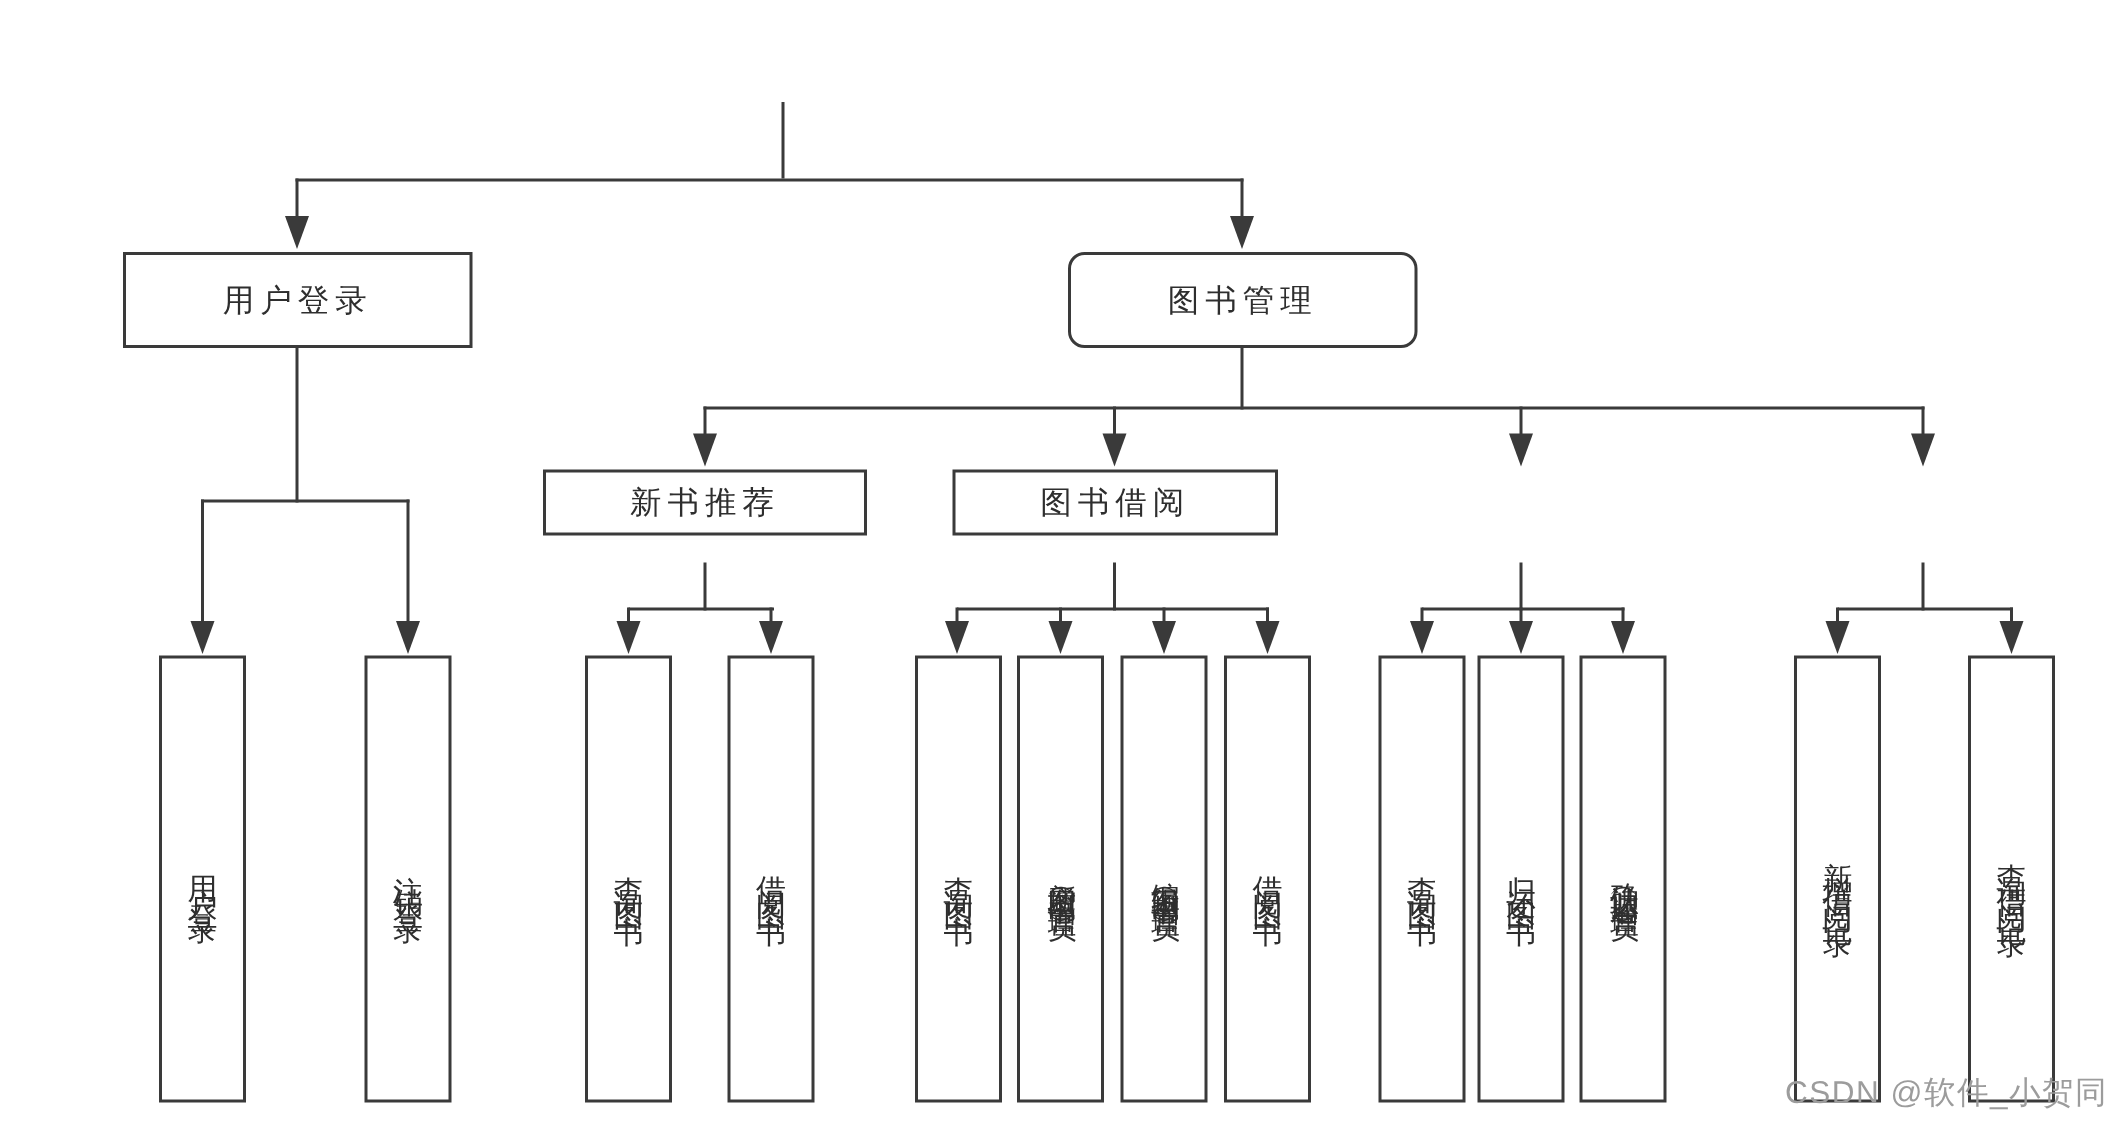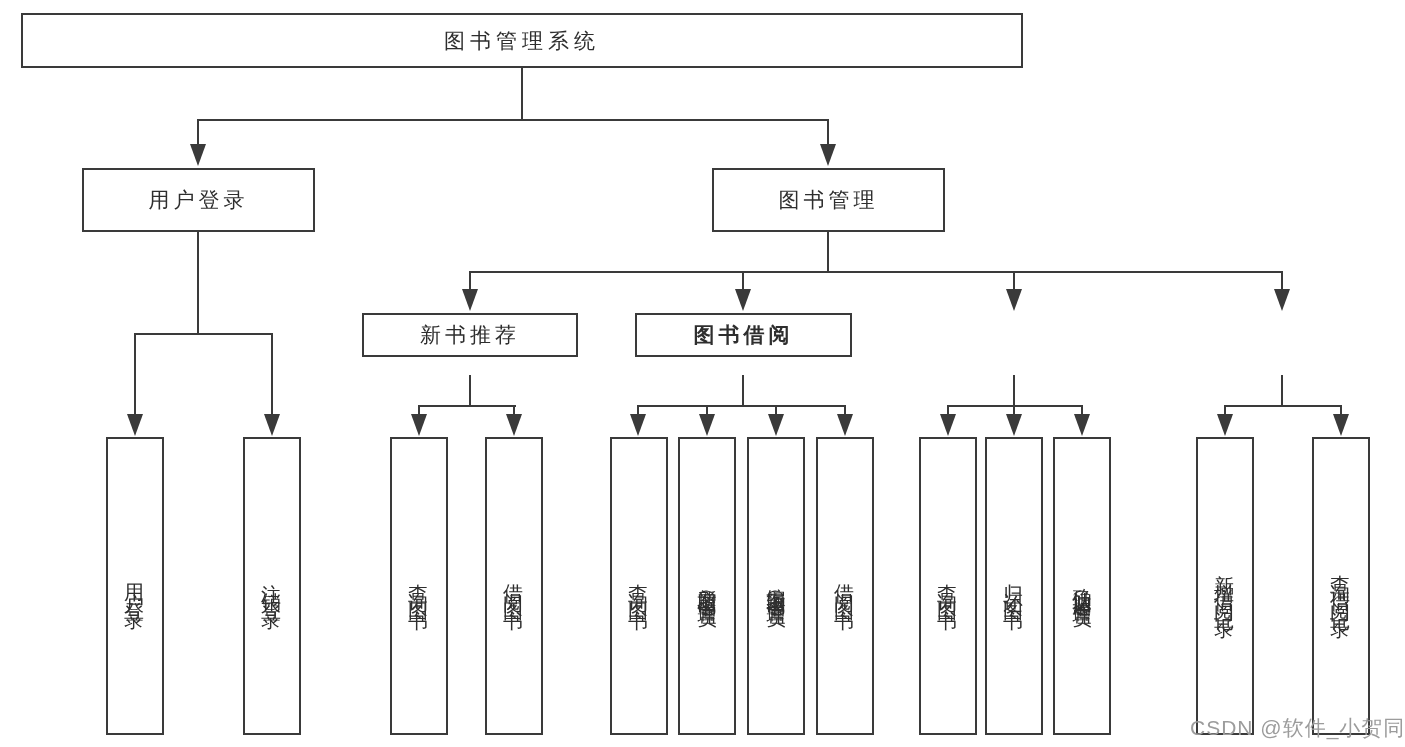--- a/index.html
+++ b/index.html
@@ -45,52 +45,51 @@
     font-size: 21px; letter-spacing: 1px;
     color: var(--watermark, #9c9c9c);
     white-space: nowrap; z-index: 5;
   }
 </style>
 </head>
 <body>
 
 <div class="canvas">
 
-  <div class="node lvl1" style="left:21px;width:1002px;">图书管理系统</div>
 
   <div class="v" style="left:521px;top:68px;height:51px;"></div>
   <div class="h" style="left:197px;top:119px;width:632px;"></div>
   <div class="v" style="left:197px;top:119px;height:27px;"></div>
   <div class="arw" style="left:190px;top:144px;"></div>
   <div class="v" style="left:827px;top:119px;height:27px;"></div>
   <div class="arw" style="left:820px;top:144px;"></div>
 
   <div class="node lvl2" style="left:82px;width:233px;">用户登录</div>
-  <div class="node lvl2" style="left:712px;width:233px;">图书管理</div>
+  <div class="node lvl2" style="left:712px;width:233px;border-radius:11px;">图书管理</div>
 
   <div class="v" style="left:197px;top:232px;height:103px;"></div>
   <div class="h" style="left:134px;top:333px;width:139px;"></div>
   <div class="v" style="left:134px;top:333px;height:83px;"></div>
   <div class="arw" style="left:127px;top:414px;"></div>
   <div class="v" style="left:271px;top:333px;height:83px;"></div>
   <div class="arw" style="left:264px;top:414px;"></div>
 
   <div class="v" style="left:827px;top:232px;height:41px;"></div>
   <div class="h" style="left:469px;top:271px;width:814px;"></div>
   <div class="v" style="left:469px;top:271px;height:20px;"></div>
   <div class="arw" style="left:462px;top:289px;"></div>
   <div class="v" style="left:742px;top:271px;height:20px;"></div>
   <div class="arw" style="left:735px;top:289px;"></div>
   <div class="v" style="left:1013px;top:271px;height:20px;"></div>
   <div class="arw" style="left:1006px;top:289px;"></div>
   <div class="v" style="left:1281px;top:271px;height:20px;"></div>
   <div class="arw" style="left:1274px;top:289px;"></div>
 
   <div class="node lvl3" style="left:362px;width:216px;">新书推荐</div>
-  <div class="node lvl3" style="left:635px;width:217px;font-weight:bold;">图书借阅</div>
+  <div class="node lvl3" style="left:635px;width:217px;">图书借阅</div>
 
   <div class="v" style="left:469px;top:375px;height:32px;"></div>
   <div class="h" style="left:419px;top:405px;width:97px;"></div>
   <div class="v" style="left:418px;top:405px;height:11px;"></div>
   <div class="arw" style="left:411px;top:414px;"></div>
   <div class="v" style="left:513px;top:405px;height:11px;"></div>
   <div class="arw" style="left:506px;top:414px;"></div>
 
   <div class="v" style="left:742px;top:375px;height:32px;"></div>
   <div class="h" style="left:638px;top:405px;width:208px;"></div>

